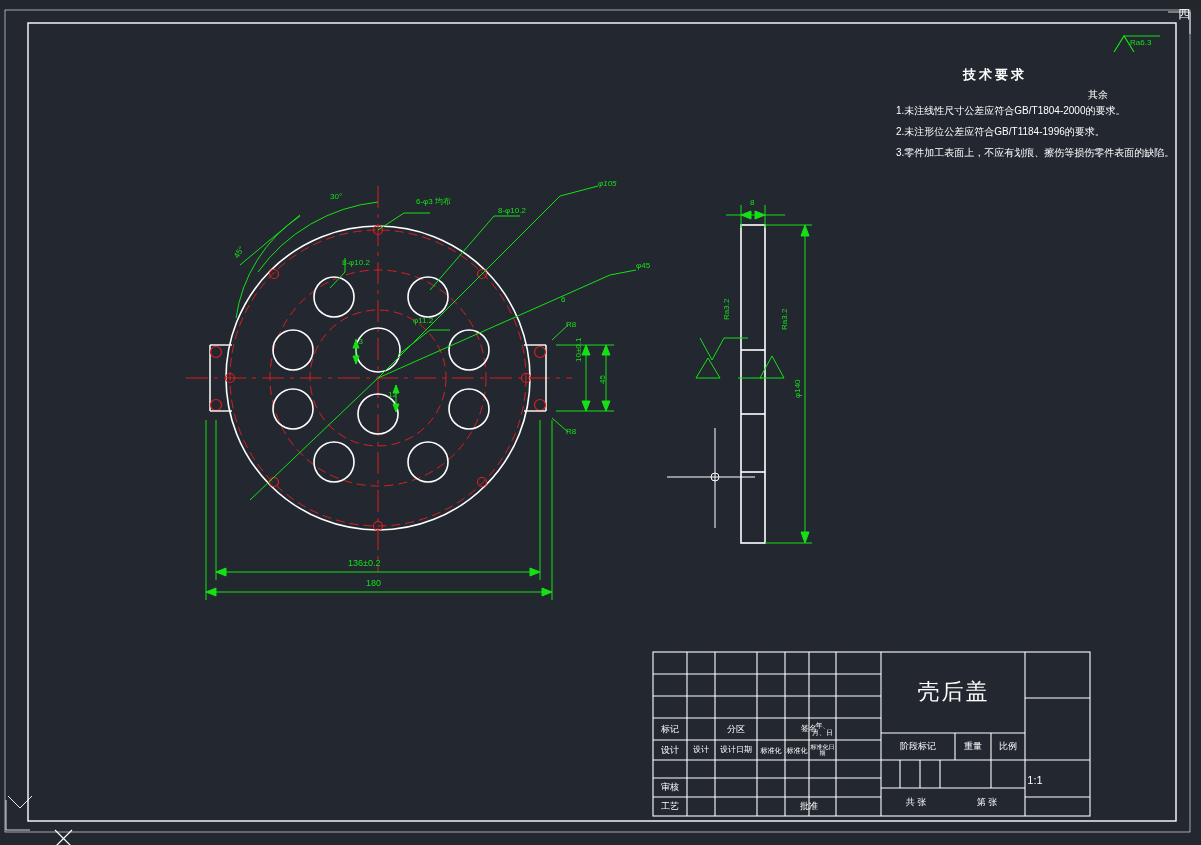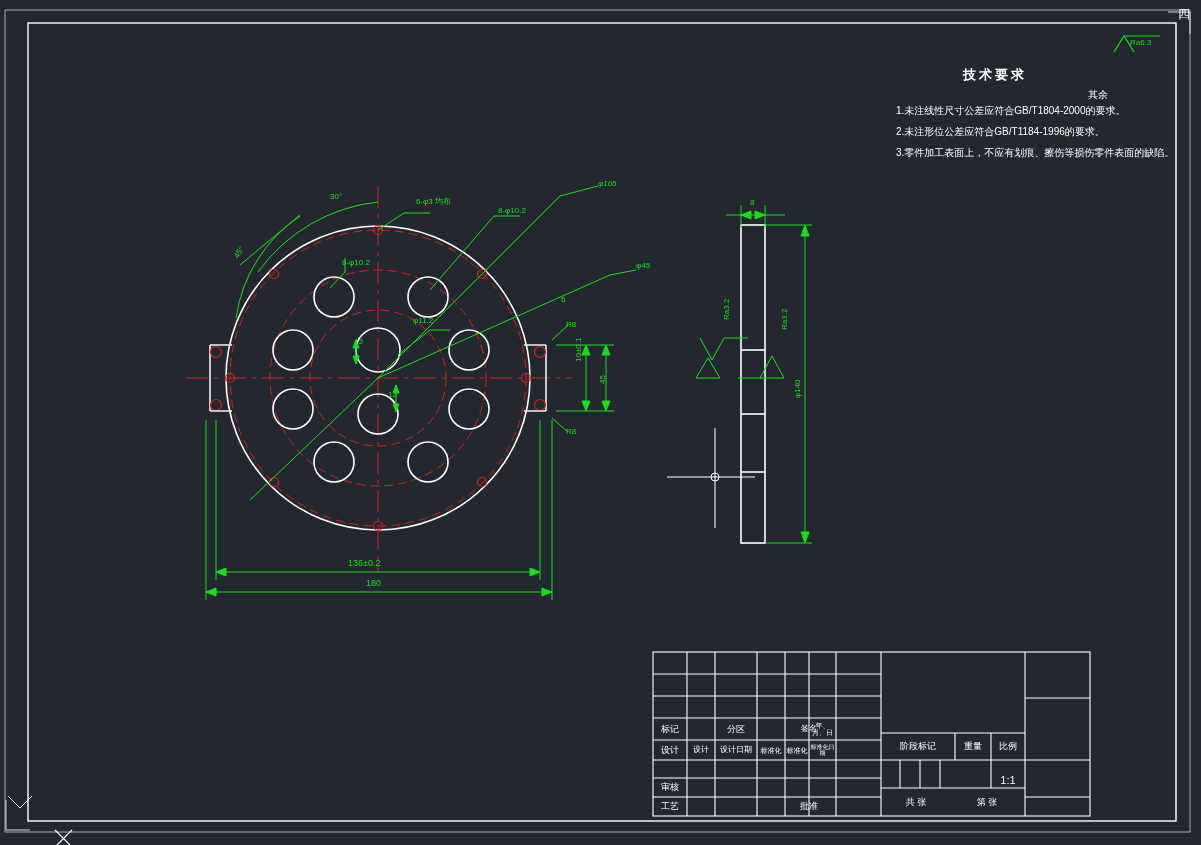--- a/index.html
+++ b/index.html
@@ -247,37 +247,38 @@
   <div class="gtxt dim-sm" style="left:574px;top:362px;transform:rotate(-90deg);transform-origin:left top;">10±0.1</div>
   <div class="gtxt dim-sm" style="left:598px;top:384px;transform:rotate(-90deg);transform-origin:left top;">45</div>
   <div class="gtxt dim-sm" style="left:561px;top:295px;">6</div>
 
   <div class="gtxt dim" style="left:348px;top:558px;">136±0.2</div>
   <div class="gtxt dim" style="left:366px;top:578px;">180</div>
 
   <div class="gtxt dim-sm" style="left:750px;top:198px;">8</div>
   <div class="gtxt dim-sm" style="left:793px;top:398px;transform:rotate(-90deg);transform-origin:left top;">φ140</div>
 
+  <div class="tb-title" style="left:886px;top:658px;width:135px;height:68px;">壳后盖</div>
 
   <div class="tb-cell" style="left:653px;top:718px;width:34px;height:22px;">标记</div>
   <div class="tb-cell" style="left:715px;top:718px;width:42px;height:22px;">分区</div>
   <div class="tb-cell" style="left:785px;top:718px;width:48px;height:22px;font-size:8px;">签名</div>
   <div class="tb-cell" style="left:809px;top:718px;width:27px;height:22px;font-size:7px;">年、月、日</div>
 
   <div class="tb-cell" style="left:653px;top:740px;width:34px;height:20px;">设计</div>
   <div class="tb-cell" style="left:687px;top:740px;width:28px;height:20px;font-size:8px;">设计</div>
   <div class="tb-cell" style="left:715px;top:740px;width:42px;height:20px;font-size:8px;">设计日期</div>
   <div class="tb-cell" style="left:757px;top:740px;width:28px;height:20px;font-size:7px;">标准化</div>
   <div class="tb-cell" style="left:785px;top:740px;width:24px;height:20px;font-size:7px;">标准化</div>
   <div class="tb-cell" style="left:809px;top:740px;width:27px;height:20px;font-size:6px;">标准化日期</div>
 
   <div class="tb-cell" style="left:653px;top:778px;width:34px;height:19px;">审核</div>
   <div class="tb-cell" style="left:653px;top:797px;width:34px;height:19px;">工艺</div>
   <div class="tb-cell" style="left:757px;top:797px;width:28px;height:19px;padding-left:38px;">批准</div>
 
   <div class="tb-cell" style="left:881px;top:733px;width:74px;height:27px;">阶段标记</div>
   <div class="tb-cell" style="left:955px;top:733px;width:36px;height:27px;">重量</div>
   <div class="tb-cell" style="left:991px;top:733px;width:34px;height:27px;">比例</div>
-  <div class="tb-scale" style="left:991px;top:760px;width:34px;height:39px;">1:1</div>
+  <div class="tb-scale" style="left:1018px;top:760px;width:34px;height:39px;">1:1</div>
   <div class="tb-cell" style="left:884px;top:788px;width:64px;height:28px;">共 张</div>
   <div class="tb-cell" style="left:955px;top:788px;width:64px;height:28px;">第 张</div>
 
 </div>
 
 </body></html>

